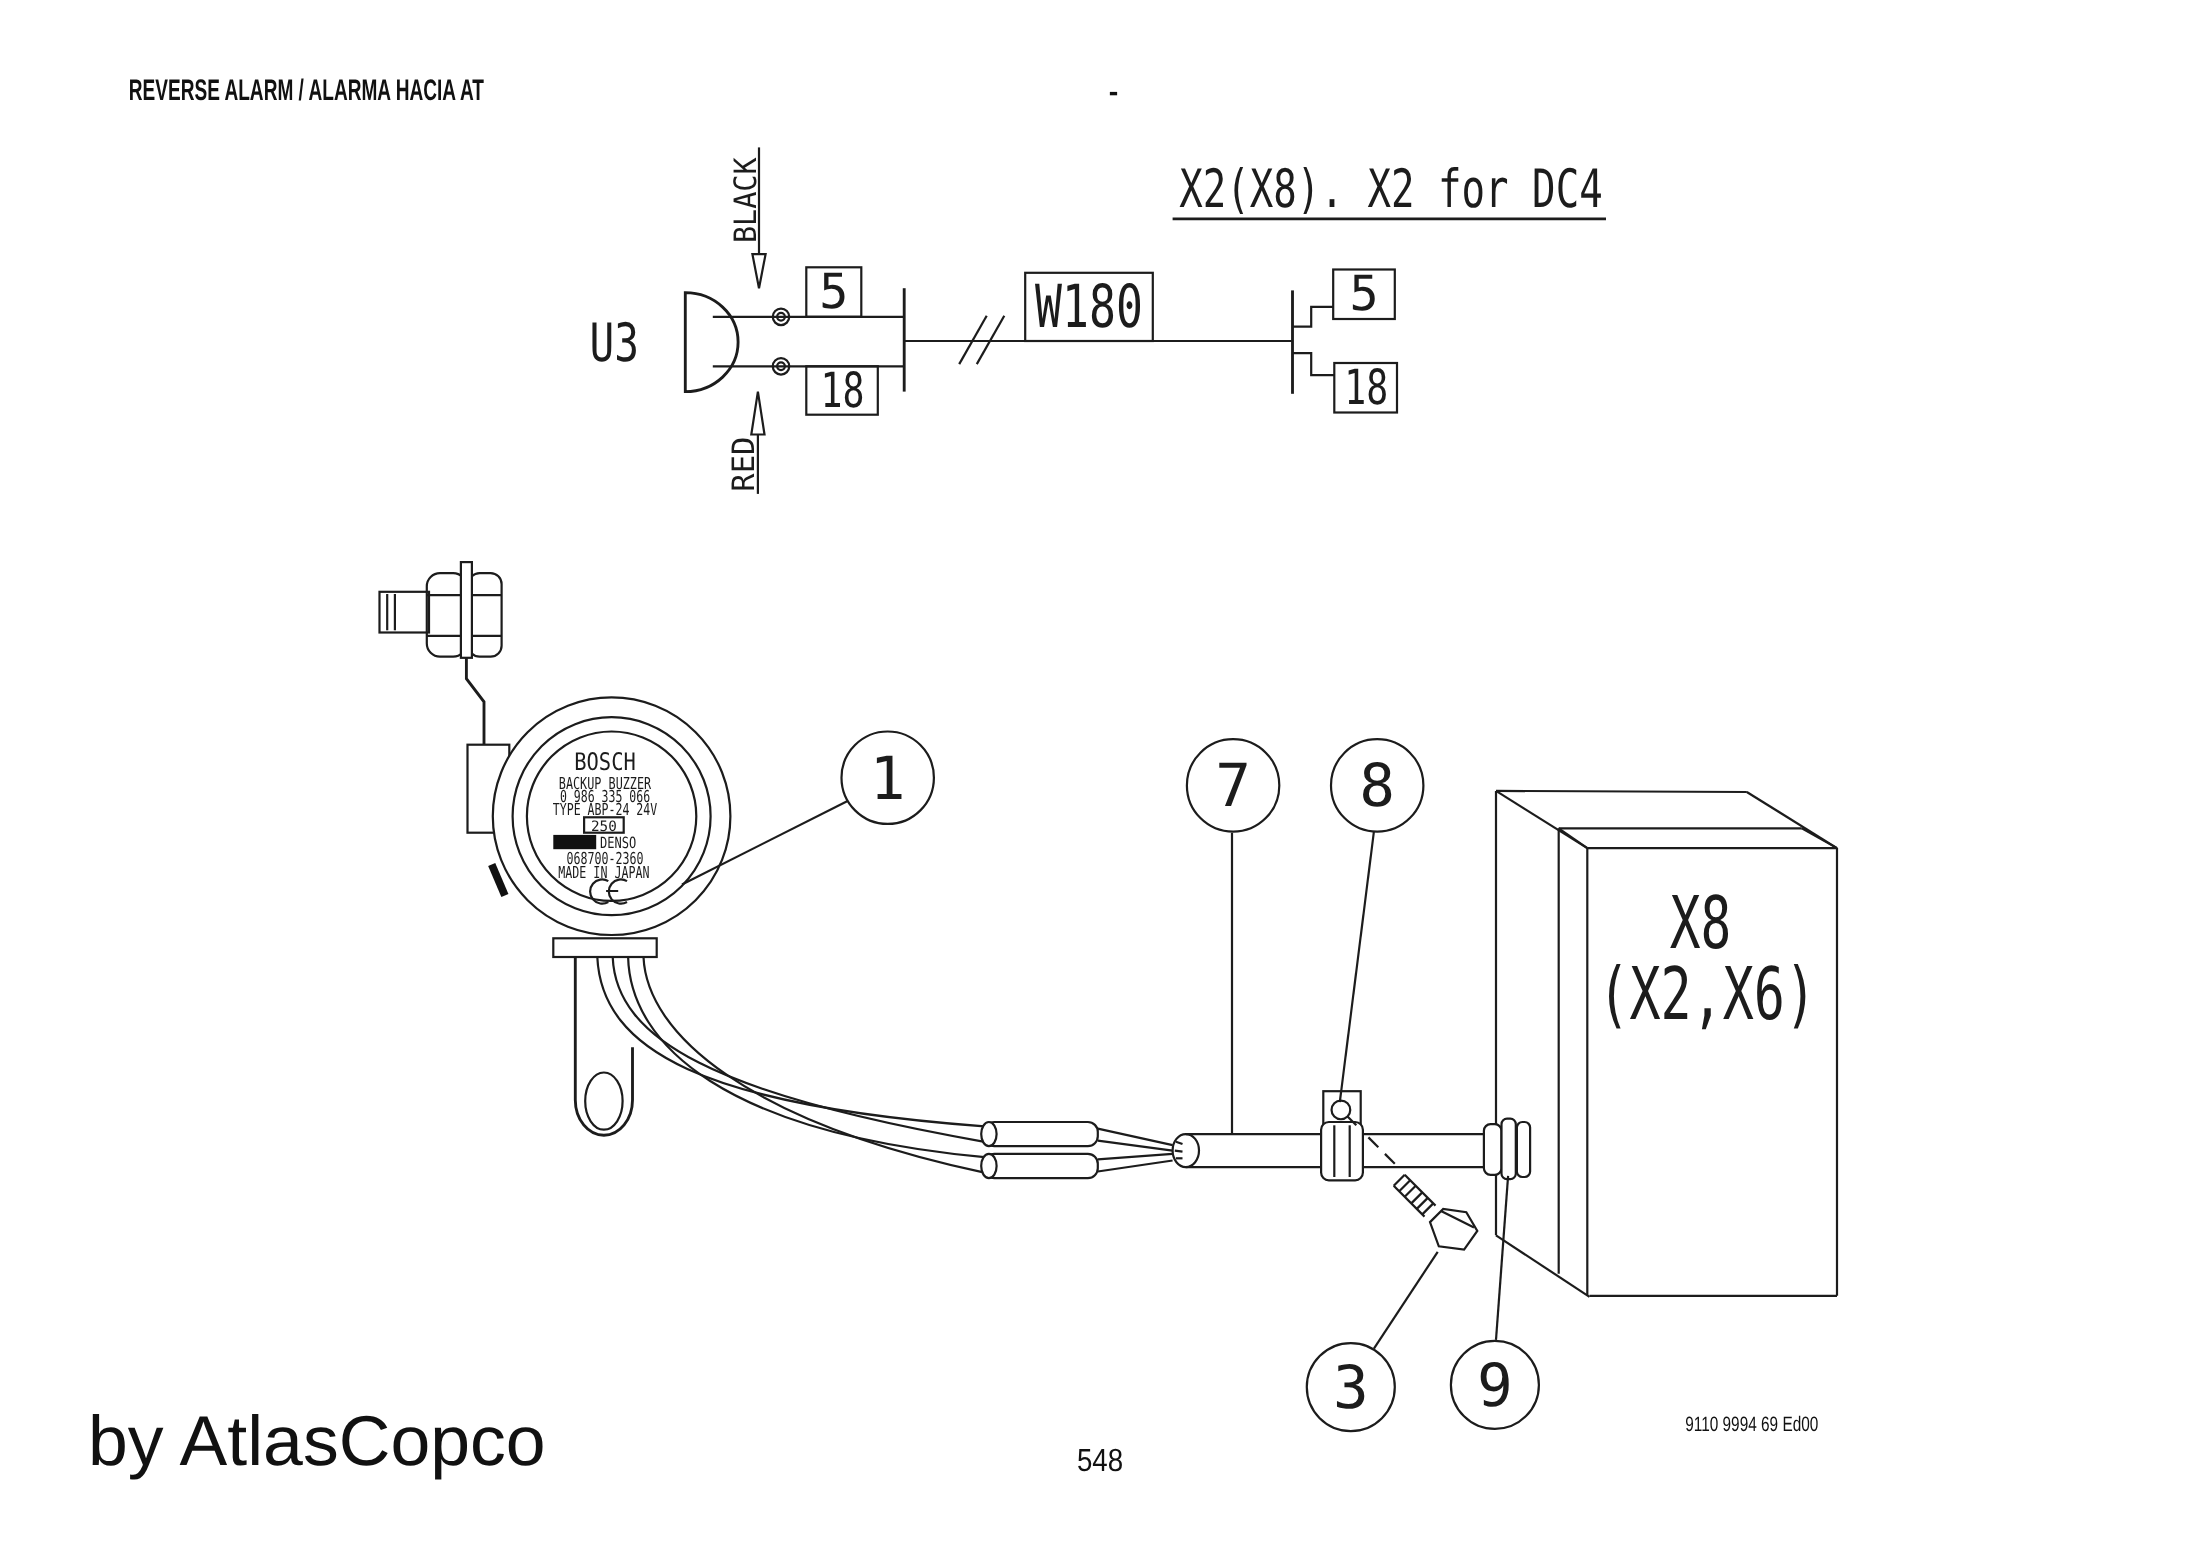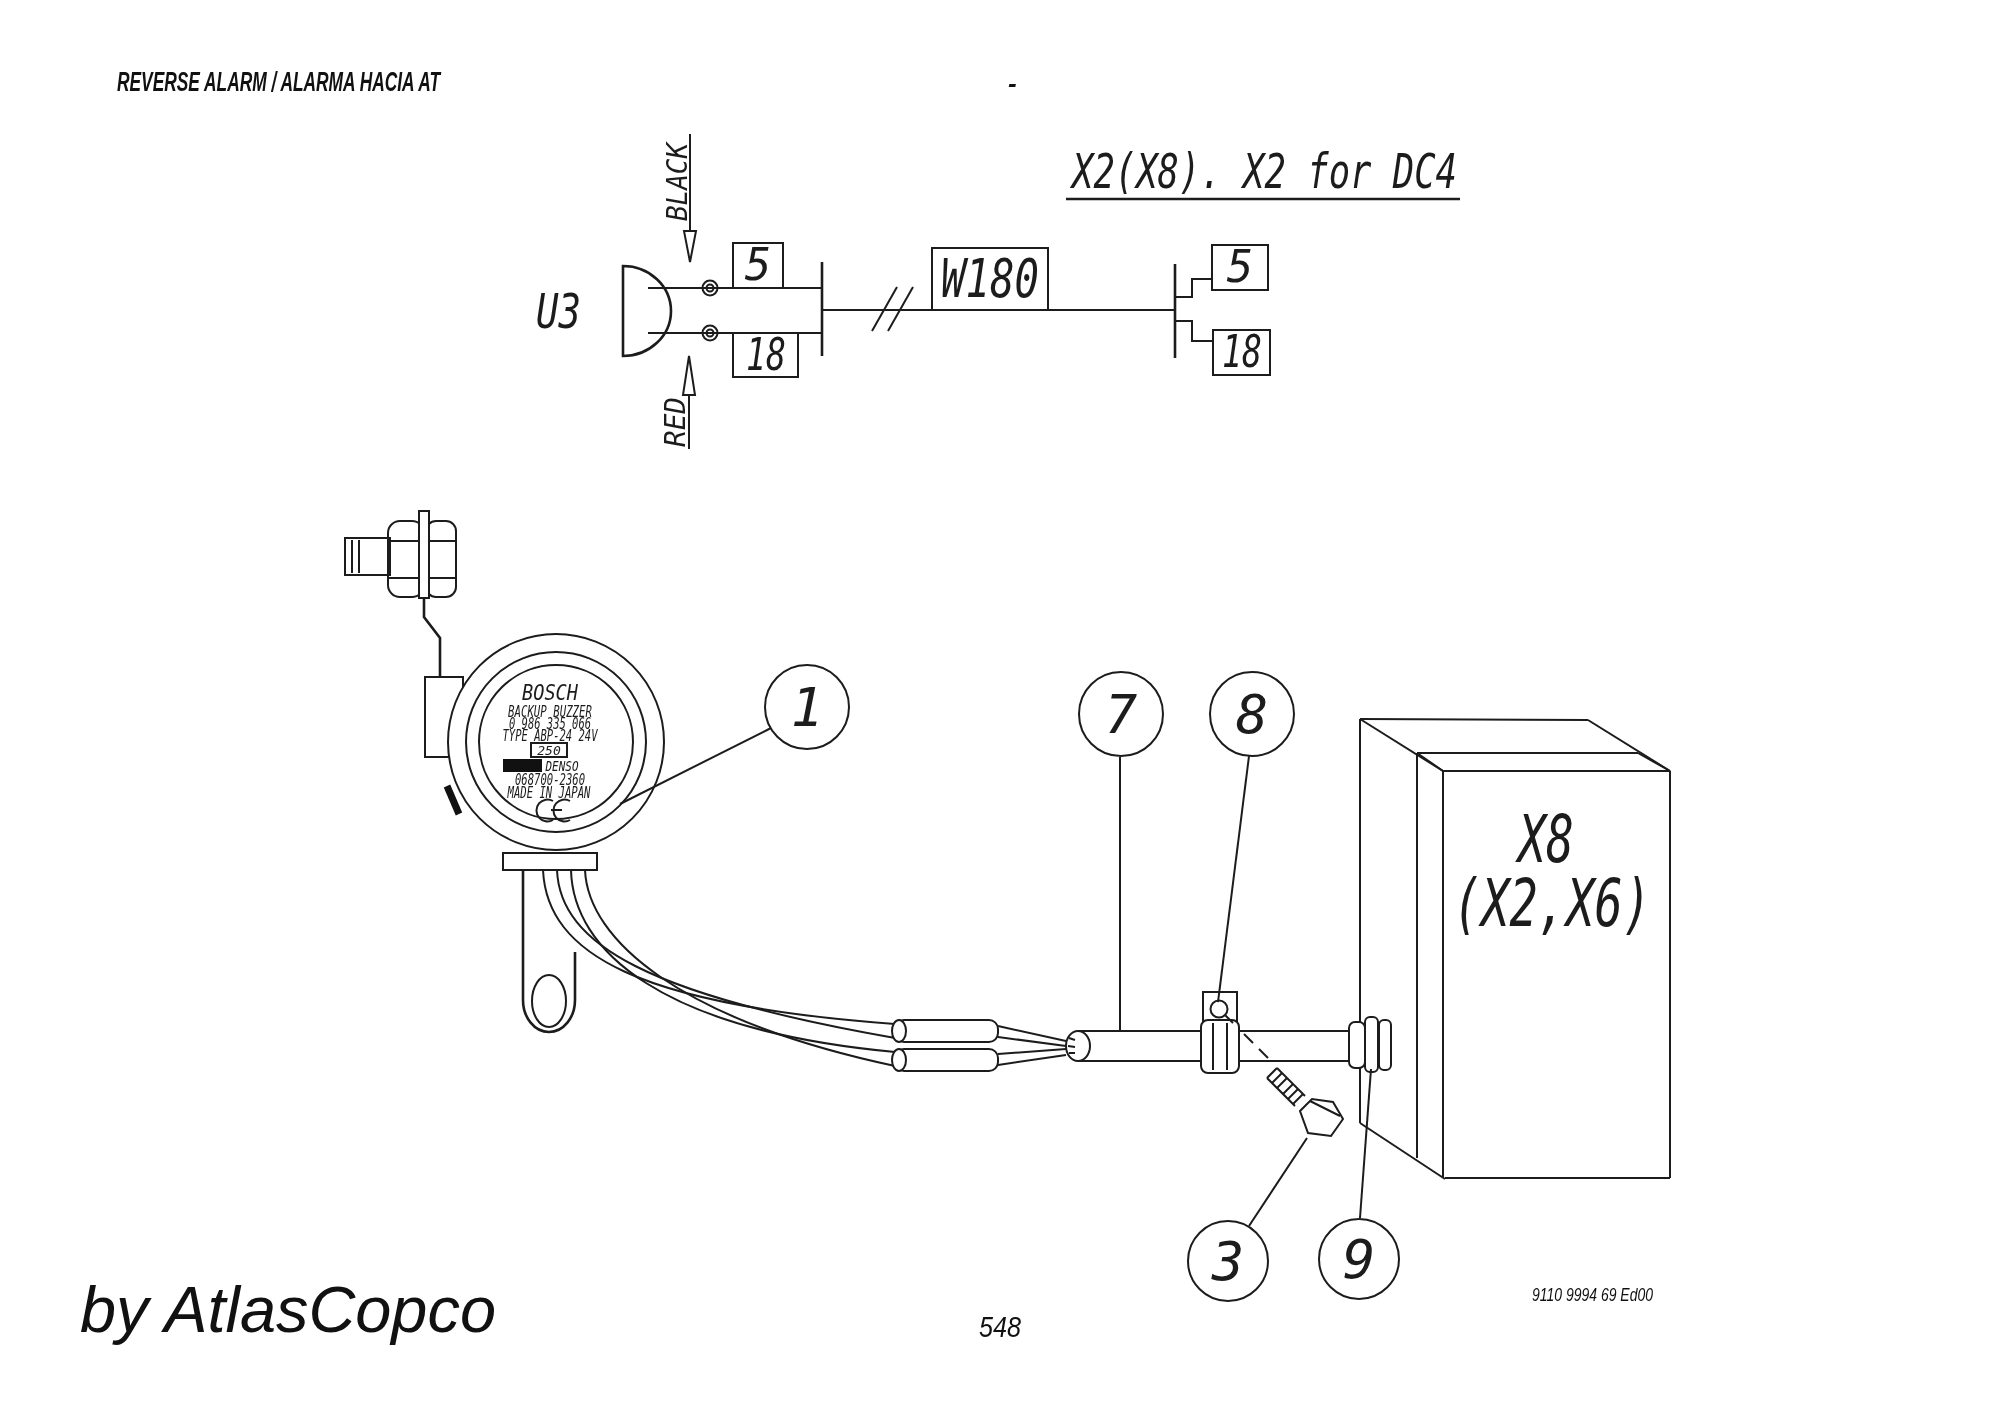--- a/index.html
+++ b/index.html
@@ -1,16 +1,16 @@
 <!DOCTYPE html>
 <html><head>
 <meta charset="utf-8">
 <style>
   html,body{margin:0;padding:0;background:#ffffff;}
-  .page{position:relative;width:2000px;height:1414px;background:#ffffff;overflow:hidden;font-style:italic;}
+  .page{position:relative;width:2000px;height:1414px;background:#ffffff;overflow:hidden;}
   svg{display:block;}
   .ln{stroke:#1c1c1c;stroke-width:2;fill:none;}
   .ln25{stroke:#1c1c1c;stroke-width:2.6;fill:none;}
   .wf{fill:#ffffff;stroke:#1c1c1c;stroke-width:2;}
   .blk{fill:#111111;stroke:none;}
   .tech{font-family:"DejaVu Sans Mono",monospace;fill:#1c1c1c;font-weight:400;}
   .sans{font-family:"Liberation Sans",sans-serif;fill:#111111;}
   .bold{font-weight:700;}
 </style>
 </head>

